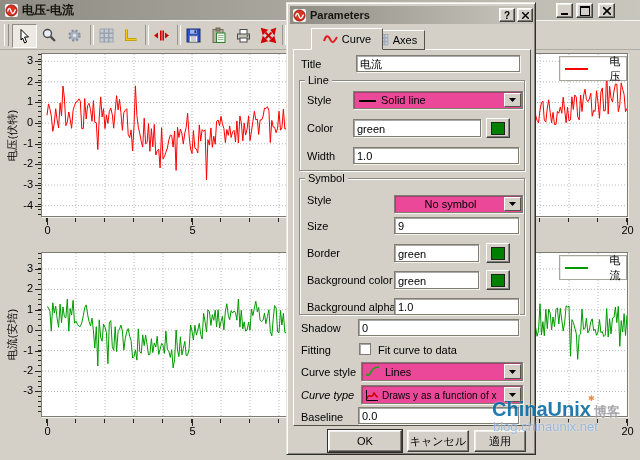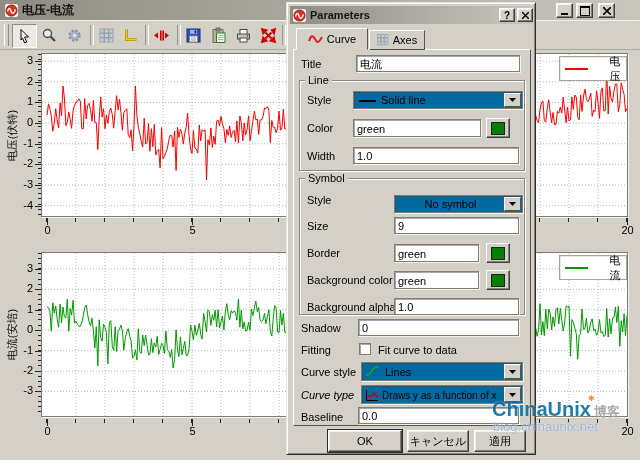--- a/index.html
+++ b/index.html
@@ -27,21 +27,21 @@
   .legend .lsample{width:30px;height:2px;margin-left:5px;}
   .legend .ltxt{margin-left:22px;font-size:11px;}
   
   #dialog{position:absolute;left:286px;top:2px;width:250px;height:453px;background:#d4d0c8;
     border:1px solid;border-color:#e8e6df #2f2e29 #2f2e29 #e8e6df;
     box-shadow:inset 1px 1px 0 #fff,inset -1px -1px 0 #87857b;box-sizing:border-box;z-index:20;}
   .tbx{position:absolute;box-sizing:border-box;height:17px;background:#fff;color:#000;
     border:1px solid #807d71;box-shadow:inset 1px 1px 0 rgba(67,65,58,.45),1px 1px 0 #f4f3ee;
     font-family:"Liberation Sans","DejaVu Sans",sans-serif;font-size:11px;padding:1px 3px 0 3px;}
   input.tbx{outline:none;}
-  .combo{position:absolute;box-sizing:border-box;height:18px;background:#0369a1;
+  .combo{position:absolute;box-sizing:border-box;height:18px;background:#ec4899;
     border:1px solid #807d71;box-shadow:inset 1px 1px 0 rgba(67,65,58,.45),1px 1px 0 #f4f3ee;}
   .combo .ctext{position:absolute;left:4px;top:2px;font-size:11px;white-space:nowrap;overflow:hidden;}
   .combo .carr{position:absolute;right:1px;top:1px;bottom:1px;width:15px;background:#d4d0c8;
     border:1px solid;border-color:#fff #55534a #55534a #fff;display:flex;align-items:center;justify-content:center;}
   .carr svg{display:block;}
   .grp{position:absolute;border:1px solid #8b897e;box-shadow:1px 1px 0 #fff,inset 1px 1px 0 #fff;box-sizing:border-box;}
   .grplg{position:absolute;background:#d4d0c8;padding:0 3px;font-size:11px;}
   .swatchbtn{position:absolute;width:24px;height:20px;background:#d4d0c8;border:1px solid;
     border-color:#fff #404040 #404040 #fff;box-shadow:inset -1px -1px 0 #807e74;box-sizing:border-box;}
   .swatchbtn .sw{position:absolute;left:4px;top:3px;width:12px;height:11px;border:1px solid #222;}
@@ -322,21 +322,21 @@
     </div>
     <div class="capbtn" style="left:212px;top:5px;width:16px;height:14px;">
       <span style="font-weight:bold;font-size:10px;">?</span>
     </div>
     <div class="capbtn" style="left:230px;top:5px;width:16px;height:14px;">
       <svg width="7" height="7" viewBox="0 0 8 8">
           <path d="M0 0 L8 8 M8 0 L0 8" stroke="#000" stroke-width="1.6"></path>
         </svg>
     </div>
 
-    <div class="tab" style="left:9px;top:25px;width:72px;height:22px;z-index:3;">
+    <div class="tab" style="left:24px;top:25px;width:72px;height:22px;z-index:3;">
       <svg width="15" height="11" viewBox="0 0 15 11">
         <path d="M1 7 C3 1,5 1,7 5 S10 10,14 3" fill="none" stroke="#e02020" stroke-width="2"></path>
       </svg>
       <span>Curve</span>
     </div>
     <div class="tab" style="left:82px;top:27px;width:56px;height:20px;border-bottom-color:#55534a;z-index:1;">
       <svg width="12" height="12" viewBox="0 0 12 12">
         <g fill="#cdd3db" stroke="#98a2b0" stroke-width="0.8">
           <rect x="0.5" y="0.5" width="3" height="3"></rect>
             <rect x="4.2" y="0.5" width="3" height="3"></rect>

